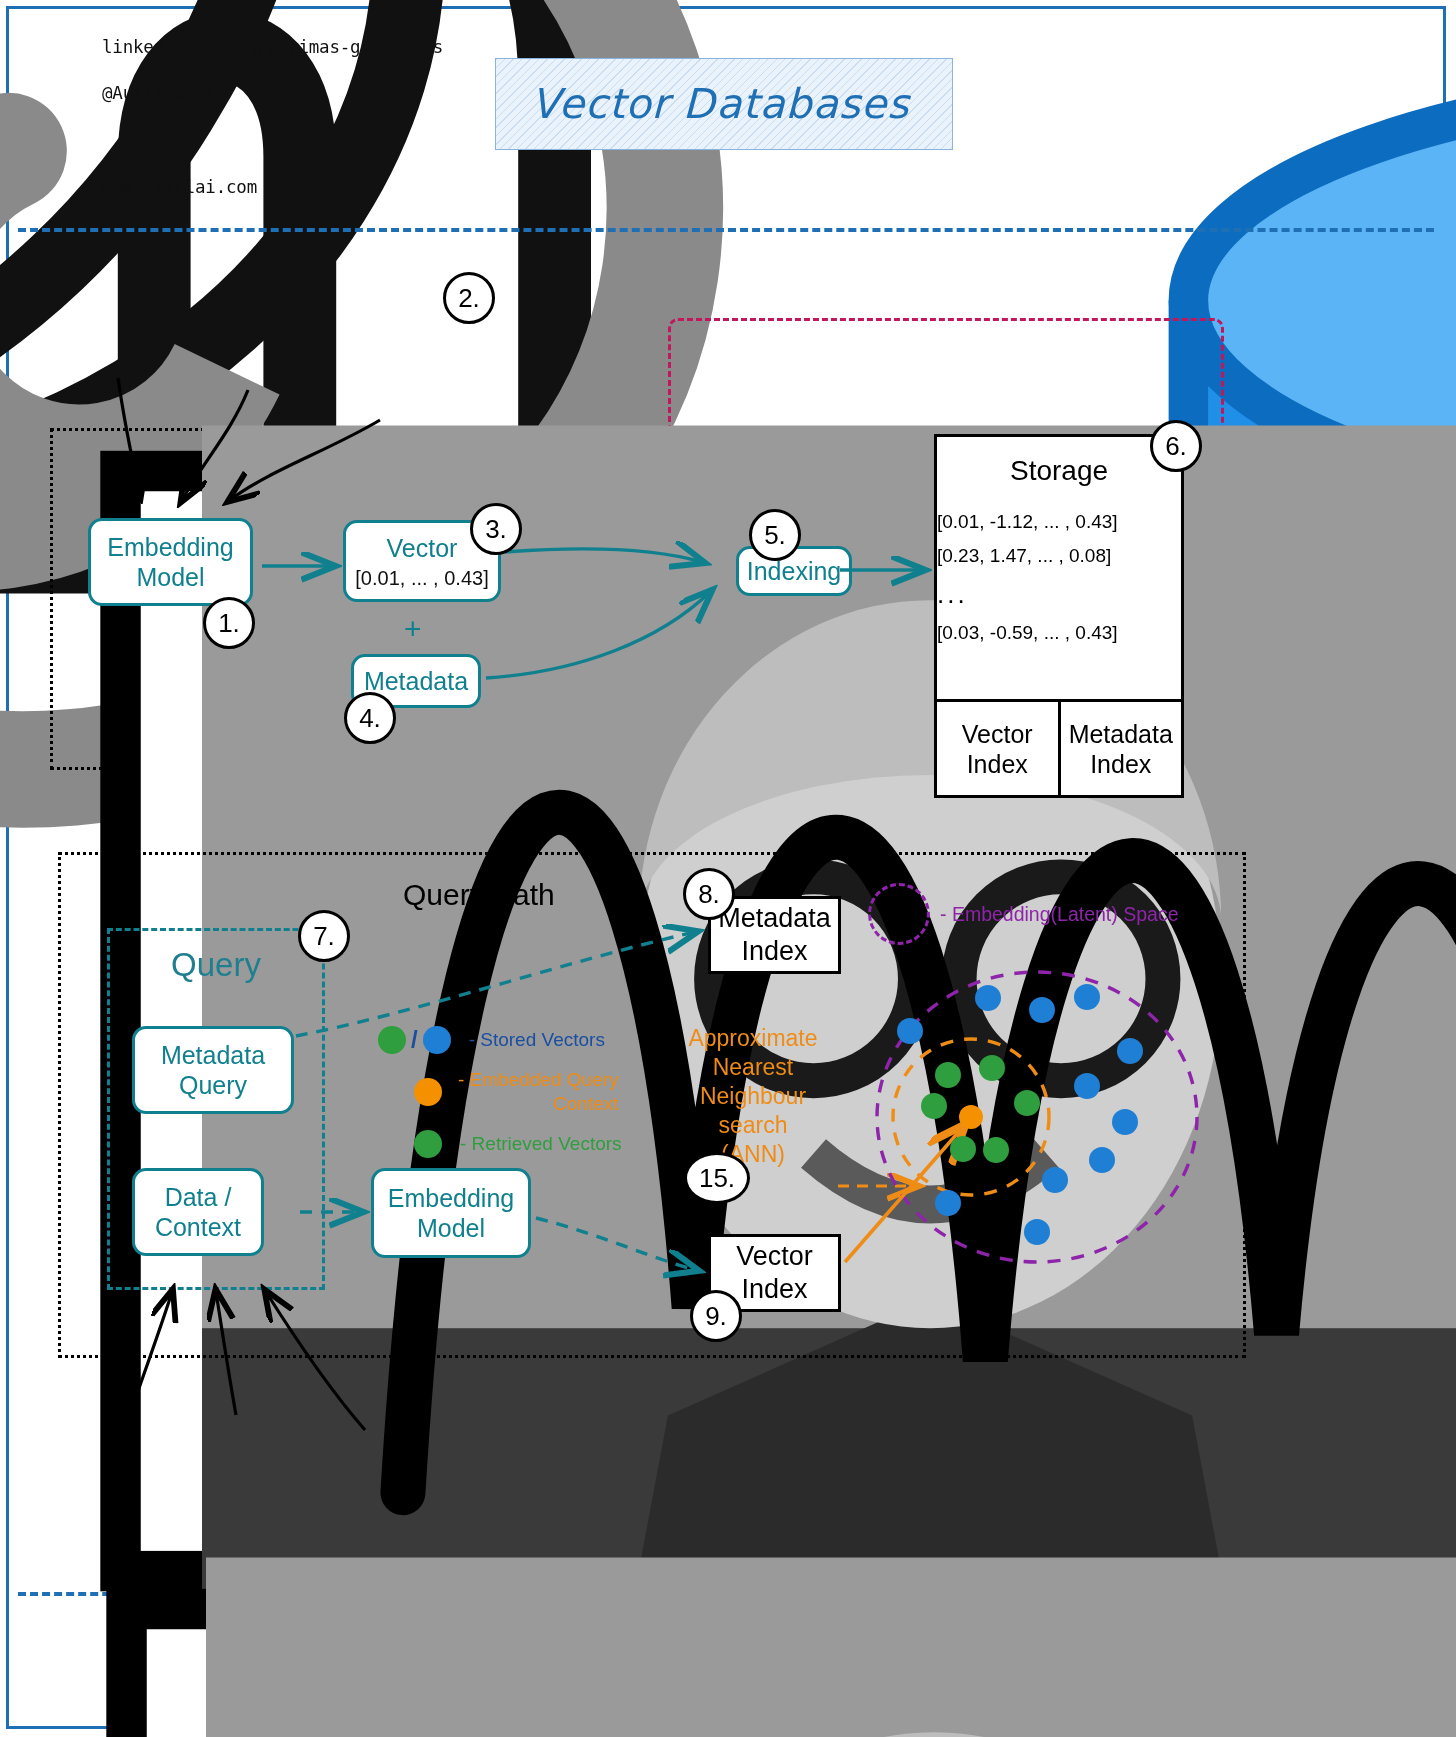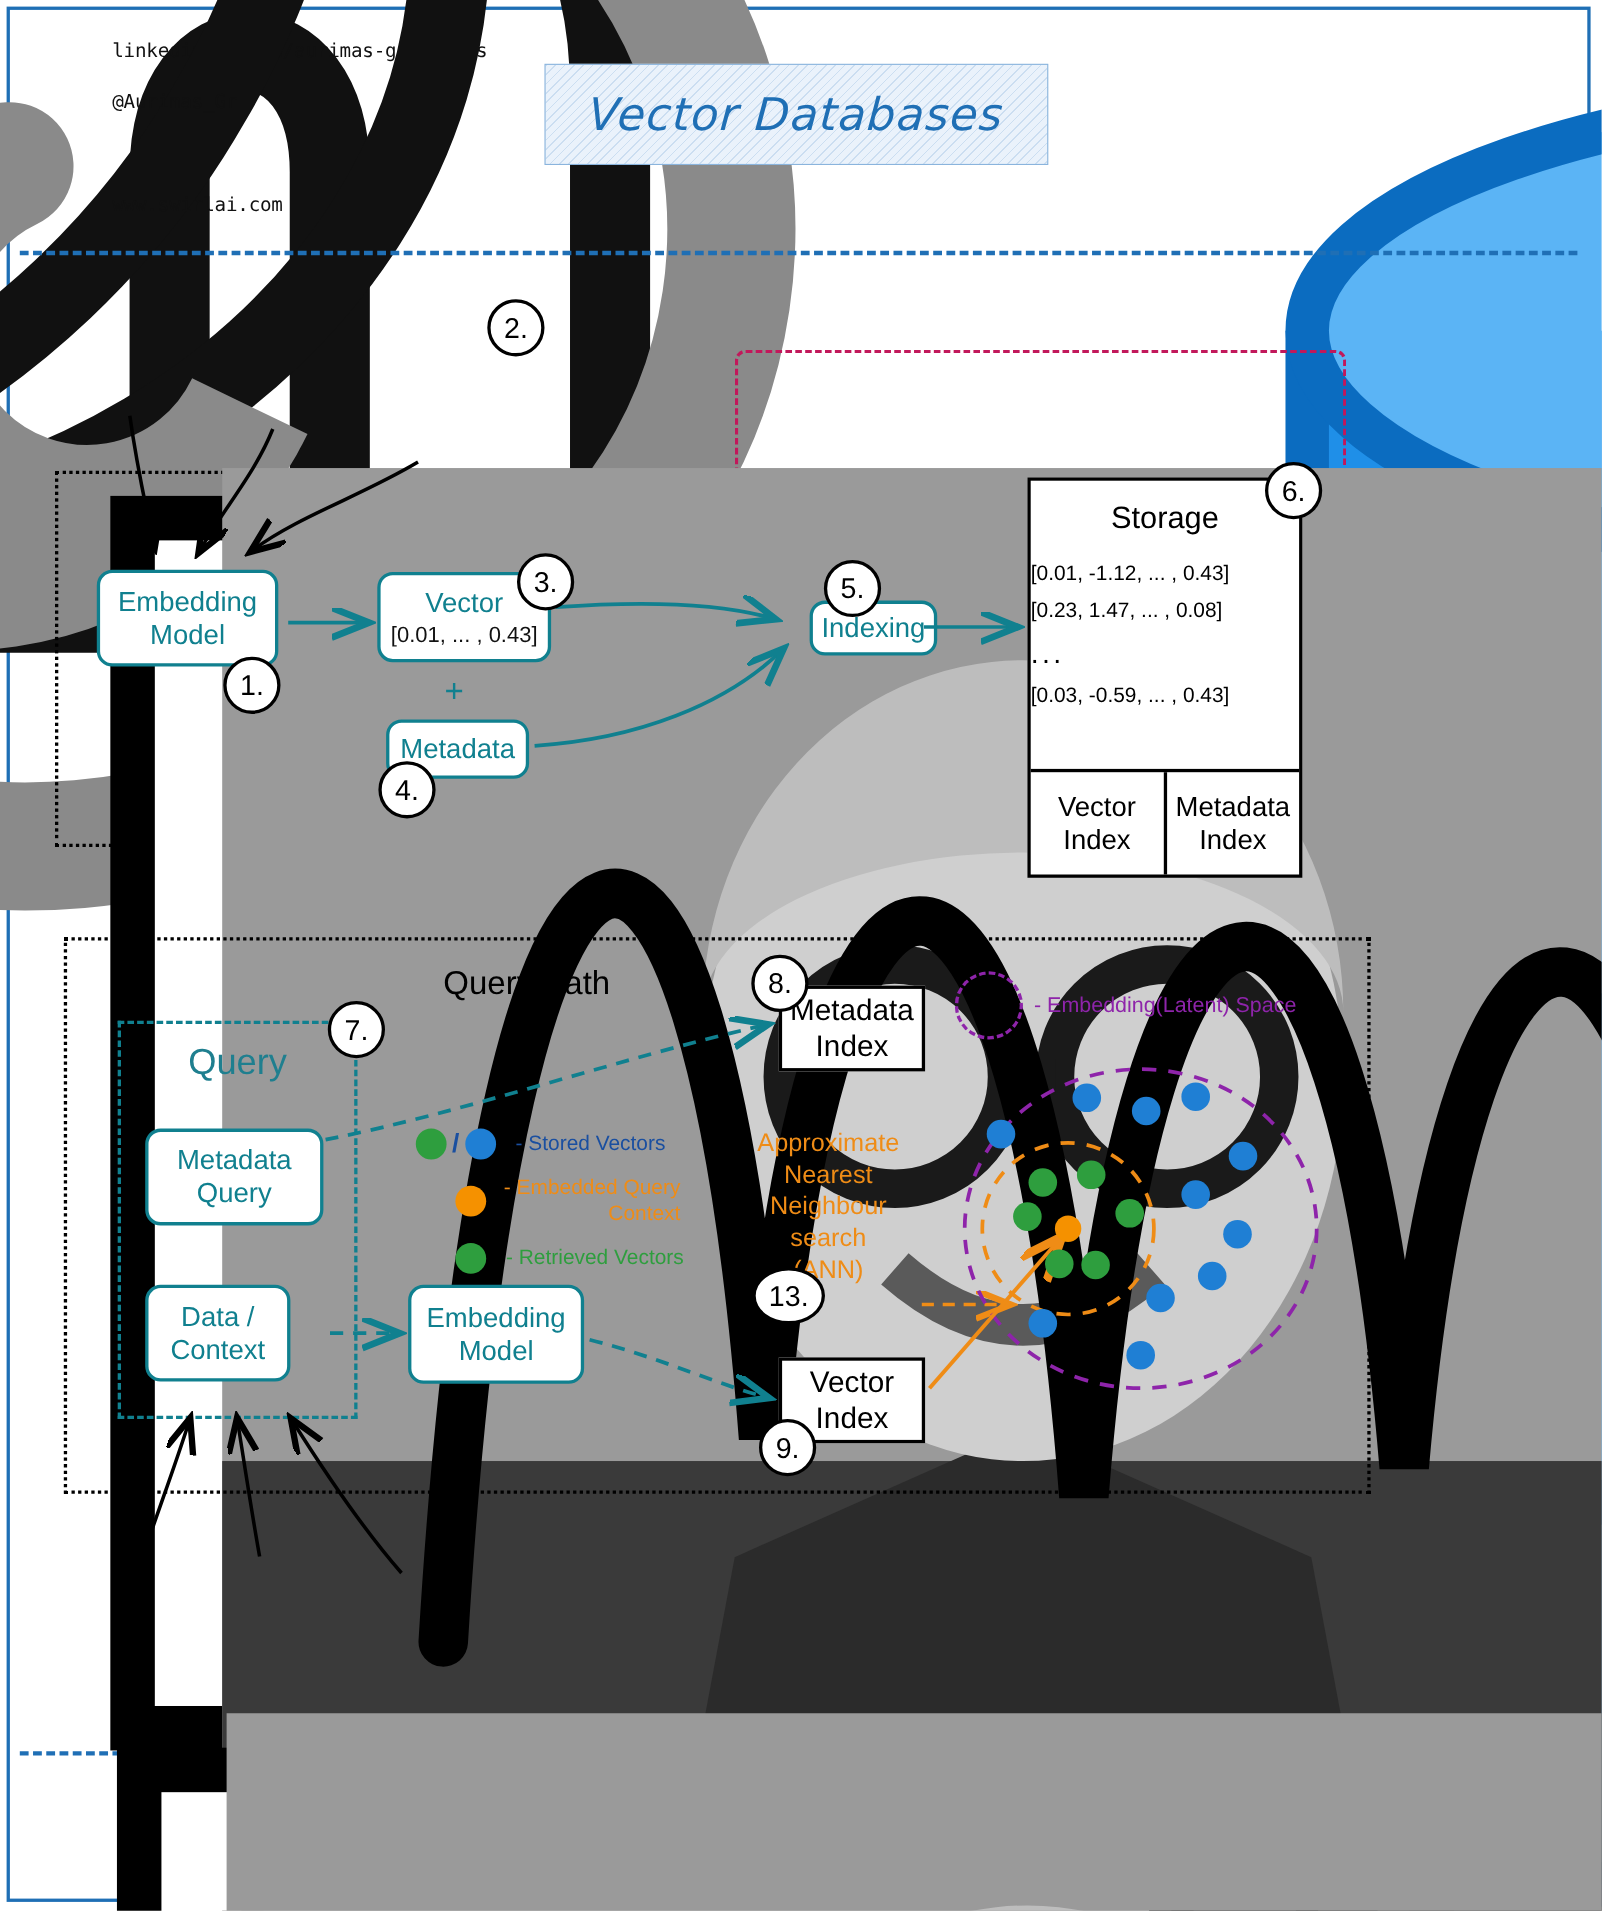--- a/index.html
+++ b/index.html
@@ -274,21 +274,21 @@
   </div>
   <div class="marker" style="left:690px;top:1290px;">9.</div>
 
   <div class="ann">
     <div>Approximate</div>
     <div>Nearest</div>
     <div>Neighbour</div>
     <div>search</div>
     <div>(ANN)</div>
   </div>
-  <div class="marker wide" style="left:684px;top:1152px;">13.</div>
+  <div class="marker wide" style="left:684px;top:1152px;">15.</div>
 
   <div class="legend">
     <div class="lrow" style="height:36px">
       <span class="dot" style="width:28px;height:28px;background:#2e9e3e;"></span>
       <span class="slash">/</span>
       <span class="dot" style="width:28px;height:28px;background:#1f7fd4;"></span>
       <span class="ltext" style="color:#1a4fa0;margin-left:18px;">- Stored Vectors</span>
     </div>
     <div class="lrow" style="height:52px">
       <span class="dot" style="width:28px;height:28px;background:#f59100;margin-left:36px;"></span>

